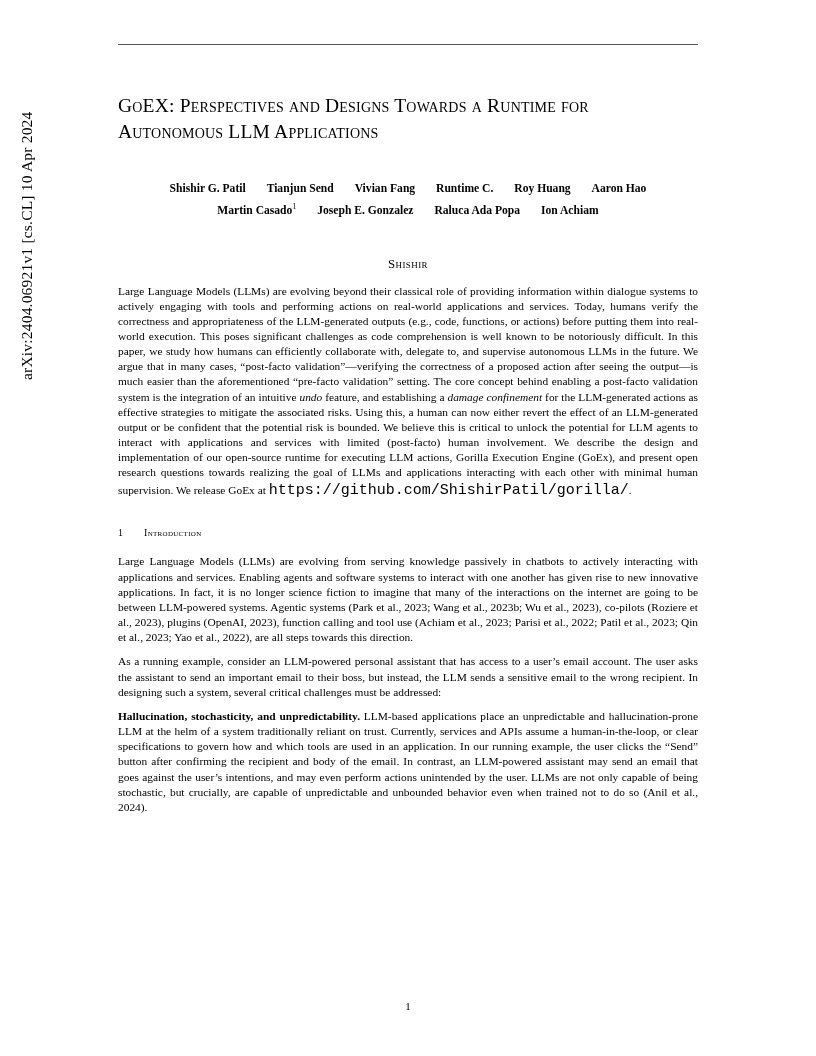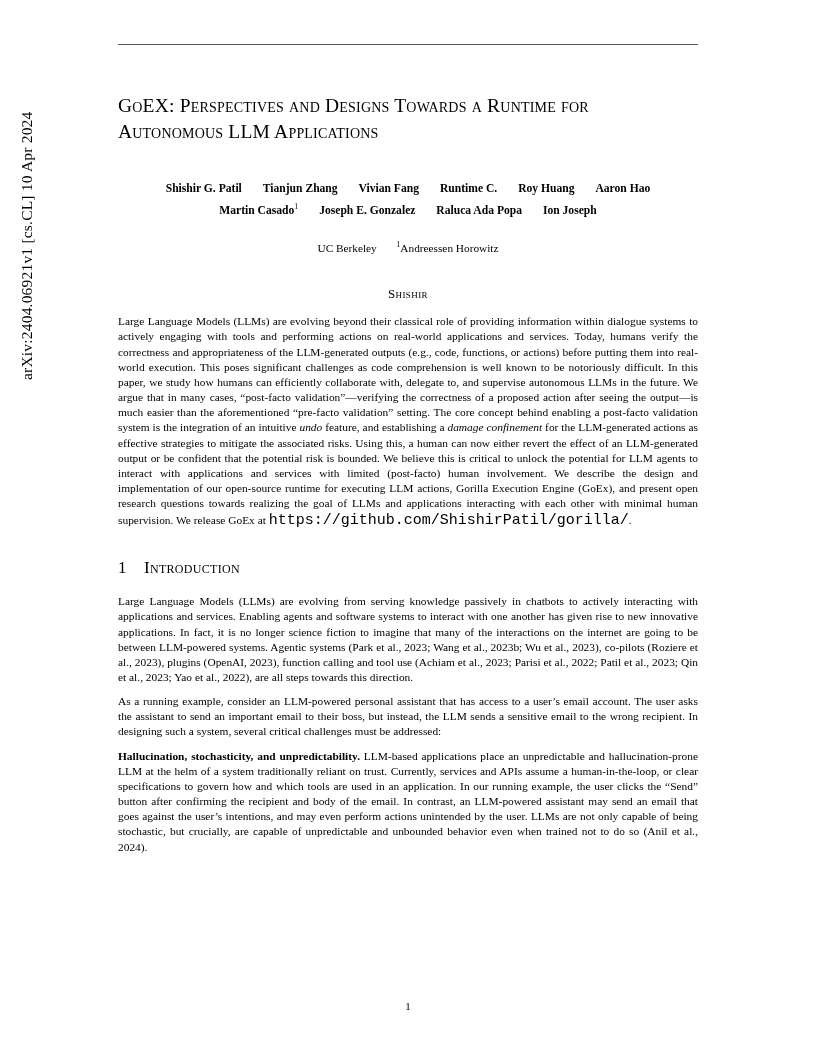--- a/index.html
+++ b/index.html
@@ -111,21 +111,21 @@
   }
   .abstract-body {
     margin-top: 12px;
   }
   .abstract-body .url {
     font-family: "Liberation Mono", monospace;
     font-size: 15px;
   }
   .section-head {
     margin-top: 27px;
-    font-size: 17px;
+    font-size: 10px;
     font-variant: small-caps;
     letter-spacing: 0.3px;
   }
   .section-head .num {
     display: inline-block;
     width: 26px;
   }
   .body-p {
     margin-top: 16px;
   }
@@ -157,39 +157,34 @@
 
   <div class="content">
 
     <div class="top-rule"></div>
 
     <h1 class="title">GoEX: Perspectives and Designs Towards a Runtime for Autonomous LLM Applications</h1>
 
     <div class="authors">
       <span class="row">
         <span class="name">Shishir G. Patil</span>
-        <span class="name">Tianjun Zhang</span>
+        <span class="name">Tianjun Send</span>
         <span class="name">Vivian Fang</span>
         <span class="name">Runtime C.</span>
         <span class="name">Roy Huang</span>
         <span class="name">Aaron Hao</span>
       </span>
       <span class="row">
         <span class="name"><span>Martin Casado</span><sup>1</sup></span>
         <span class="name">Joseph E. Gonzalez</span>
         <span class="name">Raluca Ada Popa</span>
-        <span class="name">Ion Joseph</span>
+        <span class="name">Ion Achiam</span>
       </span>
     </div>
 
-    <div class="affil">
-      <span>UC Berkeley</span>
-      <span class="sep"></span>
-      <sup>1</sup><span>Andreessen Horowitz</span>
-    </div>
 
 
     <div class="abstract-head">Shishir</div>
 
     <p class="abstract-body"><span>Large Language Models (LLMs) are evolving beyond their classical role of providing information within dialogue systems to actively engaging with tools and performing actions on real-world applications and services. Today, humans verify the correctness and appropriateness of the LLM-generated outputs (e.g., code, functions, or actions) before putting them into real-world execution. This poses significant challenges as code comprehension is well known to be notoriously difficult. In this paper, we study how humans can efficiently collaborate with, delegate to, and supervise autonomous LLMs in the future. We argue that in many cases, “post-facto validation”—verifying the correctness of a proposed action after seeing the output—is much easier than the aforementioned “pre-facto validation” setting. The core concept behind enabling a post-facto validation system is the integration of an intuitive </span><i class="it">undo</i><span> feature, and establishing a </span><i class="it">damage confinement</i><span> for the LLM-generated actions as effective strategies to mitigate the associated risks. Using this, a human can now either revert the effect of an LLM-generated output or be confident that the potential risk is bounded. We believe this is critical to unlock the potential for LLM agents to interact with applications and services with limited (post-facto) human involvement. We describe the design and implementation of our open-source runtime for executing LLM actions, Gorilla Execution Engine (GoEx), and present open research questions towards realizing the goal of LLMs and applications interacting with each other with minimal human supervision. We release GoEx at </span><span class="url">https://github.com/ShishirPatil/gorilla/</span><span>.</span></p>
 
     <div class="section-head"><span class="num">1</span><span>Introduction</span></div>
 
     <p class="body-p">Large Language Models (LLMs) are evolving from serving knowledge passively in chatbots to actively interacting with applications and services. Enabling agents and software systems to interact with one another has given rise to new innovative applications. In fact, it is no longer science fiction to imagine that many of the interactions on the internet are going to be between LLM-powered systems. Agentic systems (Park et al., 2023; Wang et al., 2023b; Wu et al., 2023), co-pilots (Roziere et al., 2023), plugins (OpenAI, 2023), function calling and tool use (Achiam et al., 2023; Parisi et al., 2022; Patil et al., 2023; Qin et al., 2023; Yao et al., 2022), are all steps towards this direction.</p>
 

